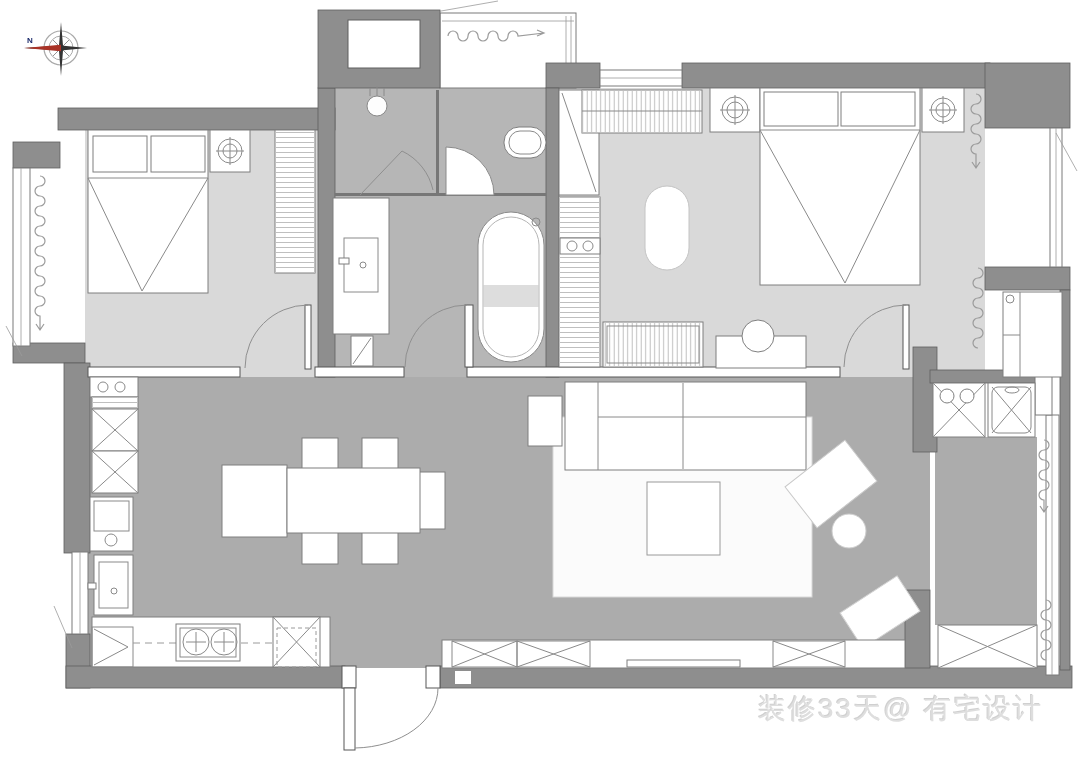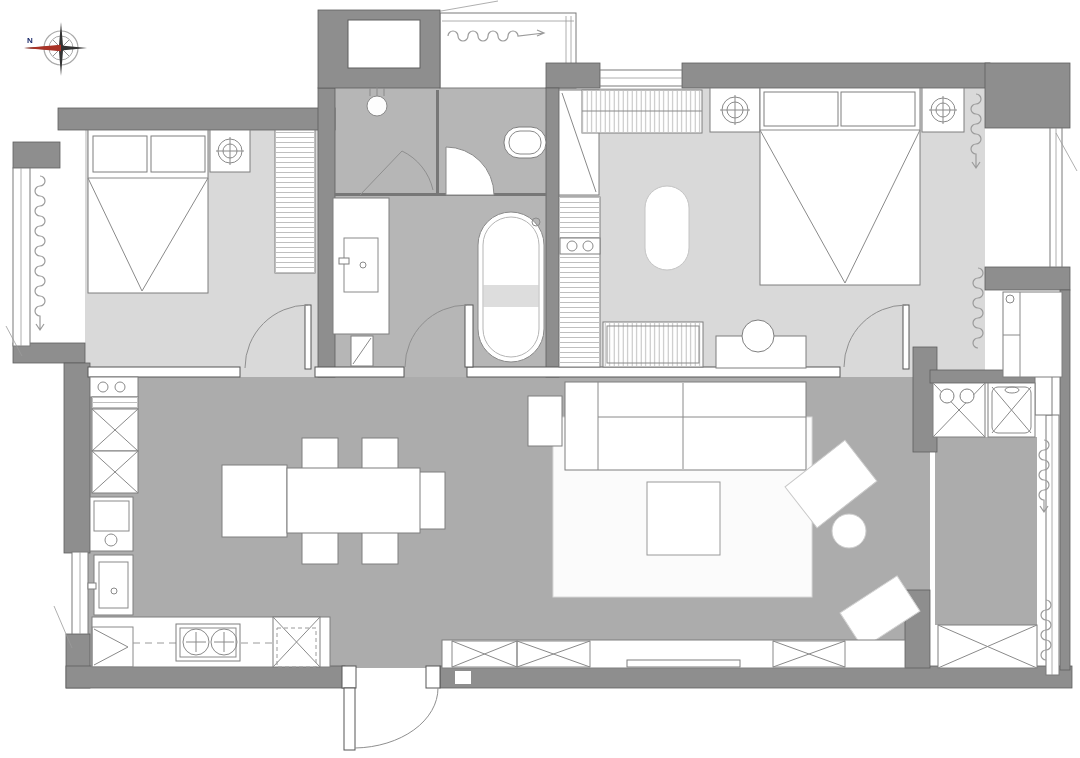--- a/index.html
+++ b/index.html
@@ -293,13 +293,14 @@
     <circle r="17" fill="none" stroke="#a9a9a9" stroke-width="1.2"></circle>
     <circle r="12" fill="none" stroke="#a9a9a9" stroke-width="1"></circle>
     <path d="M-8,-8 L8,8 M8,-8 L-8,8 M0,-16 V16 M-16,0 H16" stroke="#777" stroke-width=".8"></path>
     <polygon points="0,-26 2.2,0 0,28 -2.2,0" fill="#333333" style="fill: rgb(51, 51, 51);"></polygon>
     <polygon points="-37,0 0,-2.4 26,0 0,2.4" fill="#333333" style="fill: rgb(51, 51, 51);"></polygon>
     <polygon points="-37,0 0,-3.2 0,3.2" fill="#a93226" style="fill: rgb(169, 50, 38);"></polygon>
     <text x="-31" y="-5" font-size="8" font-weight="bold" fill="#1b2a6b" text-anchor="middle">N</text>
   </g>
 </svg>
 
+<div id="watermark">装修33天@ 有宅设计</div>
 </div>
 
 </body></html>

